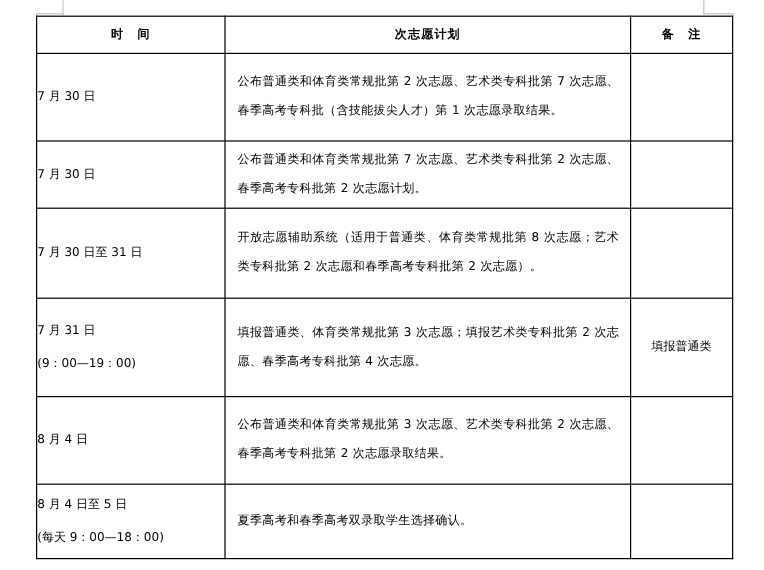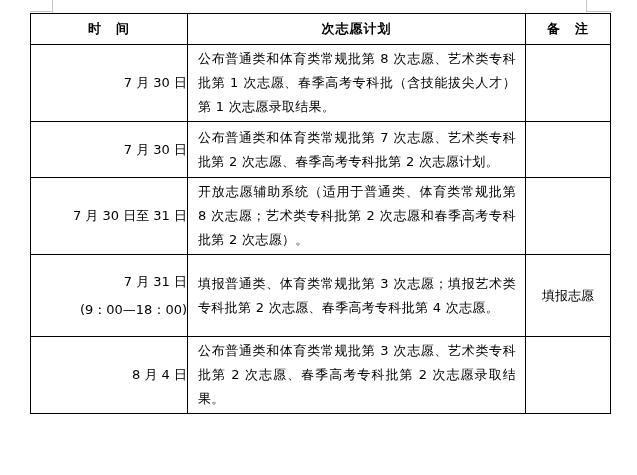--- a/index.html
+++ b/index.html
@@ -20,21 +20,21 @@
 
   table.schedule{
     position:absolute;left:30px;top:13px;
     width:580px;
     border-collapse:collapse;
     table-layout:fixed;
   }
   .schedule td,.schedule th{
     border:1px solid #000000;
     padding:0;
-    font-size:13px;
+    font-size:10px;
     color:#000000;
     overflow:hidden;
   }
   col.c-time{width:157px;}
   col.c-content{width:338px;}
   col.c-note{width:85px;}
 
   tr.r-head{height:31px;}
   tr.r1{height:73px;}
   tr.r2{height:56px;}
@@ -43,25 +43,24 @@
   tr.r5{height:73px;}
   tr.r6{height:62px;}
 
   .schedule th{
     font-weight:bold;
     text-align:center;
     vertical-align:middle;
     letter-spacing:1px;
   }
   td.time{
-    text-align:right;
+    text-align:left;
     vertical-align:middle;
     line-height:28px;
     white-space:nowrap;
-    padding-left:32px;
   }
   td.content{
     vertical-align:middle;
     text-align:justify;
     padding:2px 9px 2px 10px;
     line-height:24px;
     letter-spacing:0.3px;
   }
   td.note{
     text-align:center;
@@ -91,21 +90,21 @@
       <th>时　间</th>
       <th>次志愿计划</th>
       <th>备　注</th>
     </tr>
 
     <tr class="r1">
       <td class="time">
         <div>7 月 30 日</div>
       </td>
       <td class="content">
-        <div>公布普通类和体育类常规批第 8 次志愿、艺术类专科批第 1 次志愿、春季高考专科批（含技能拔尖人才）第 1 次志愿录取结果。</div>
+        <div>公布普通类和体育类常规批第 2 次志愿、艺术类专科批第 7 次志愿、春季高考专科批（含技能拔尖人才）第 1 次志愿录取结果。</div>
       </td>
       <td class="note">
         <div></div>
       </td>
     </tr>
 
     <tr class="r2">
       <td class="time">
         <div>7 月 30 日</div>
       </td>
@@ -125,38 +124,50 @@
         <div>开放志愿辅助系统（适用于普通类、体育类常规批第 8 次志愿；艺术类专科批第 2 次志愿和春季高考专科批第 2 次志愿）。</div>
       </td>
       <td class="note">
         <div></div>
       </td>
     </tr>
 
     <tr class="r4">
       <td class="time">
         <div>7 月 31 日</div>
-        <div>(9：00—18：00)</div>
+        <div>(9：00—19：00)</div>
       </td>
       <td class="content">
         <div>填报普通类、体育类常规批第 3 次志愿；填报艺术类专科批第 2 次志愿、春季高考专科批第 4 次志愿。</div>
       </td>
       <td class="note">
-        <div>填报志愿</div>
+        <div>填报普通类</div>
       </td>
     </tr>
 
     <tr class="r5">
       <td class="time">
         <div>8 月 4 日</div>
       </td>
       <td class="content">
         <div>公布普通类和体育类常规批第 3 次志愿、艺术类专科批第 2 次志愿、春季高考专科批第 2 次志愿录取结果。</div>
       </td>
       <td class="note">
         <div></div>
       </td>
     </tr>
 
+    <tr class="r6">
+      <td class="time">
+        <div>8 月 4 日至 5 日</div>
+        <div>(每天 9：00—18：00)</div>
+      </td>
+      <td class="content">
+        <div>夏季高考和春季高考双录取学生选择确认。</div>
+      </td>
+      <td class="note">
+        <div></div>
+      </td>
+    </tr>
 
   </tbody>
     </table>
 </div>
 
 </body></html>

